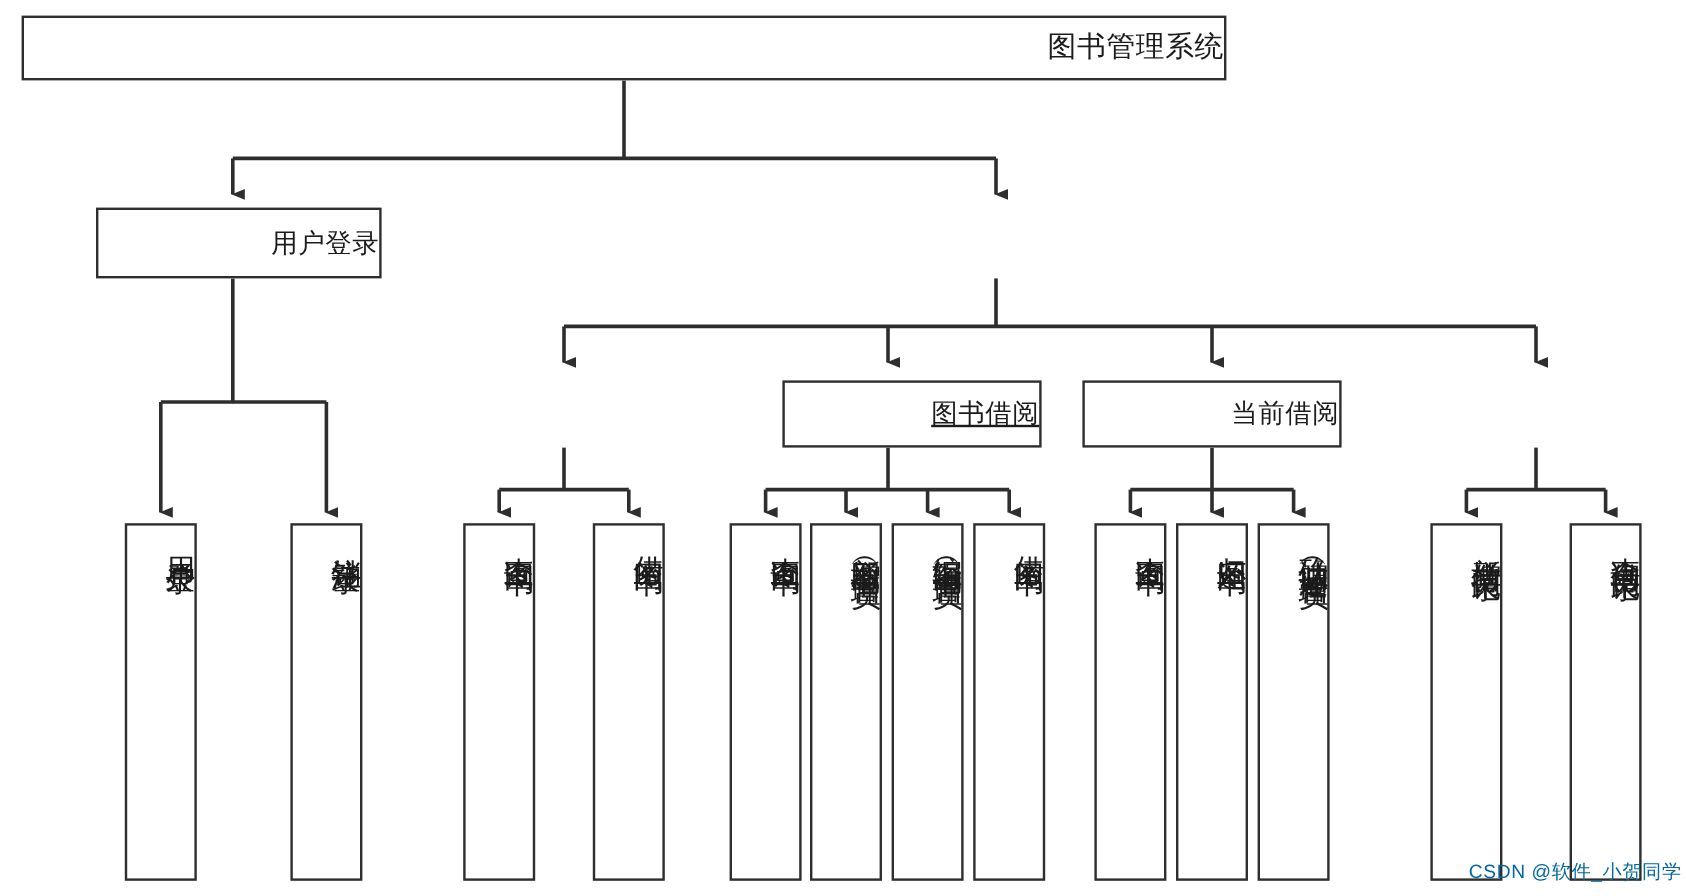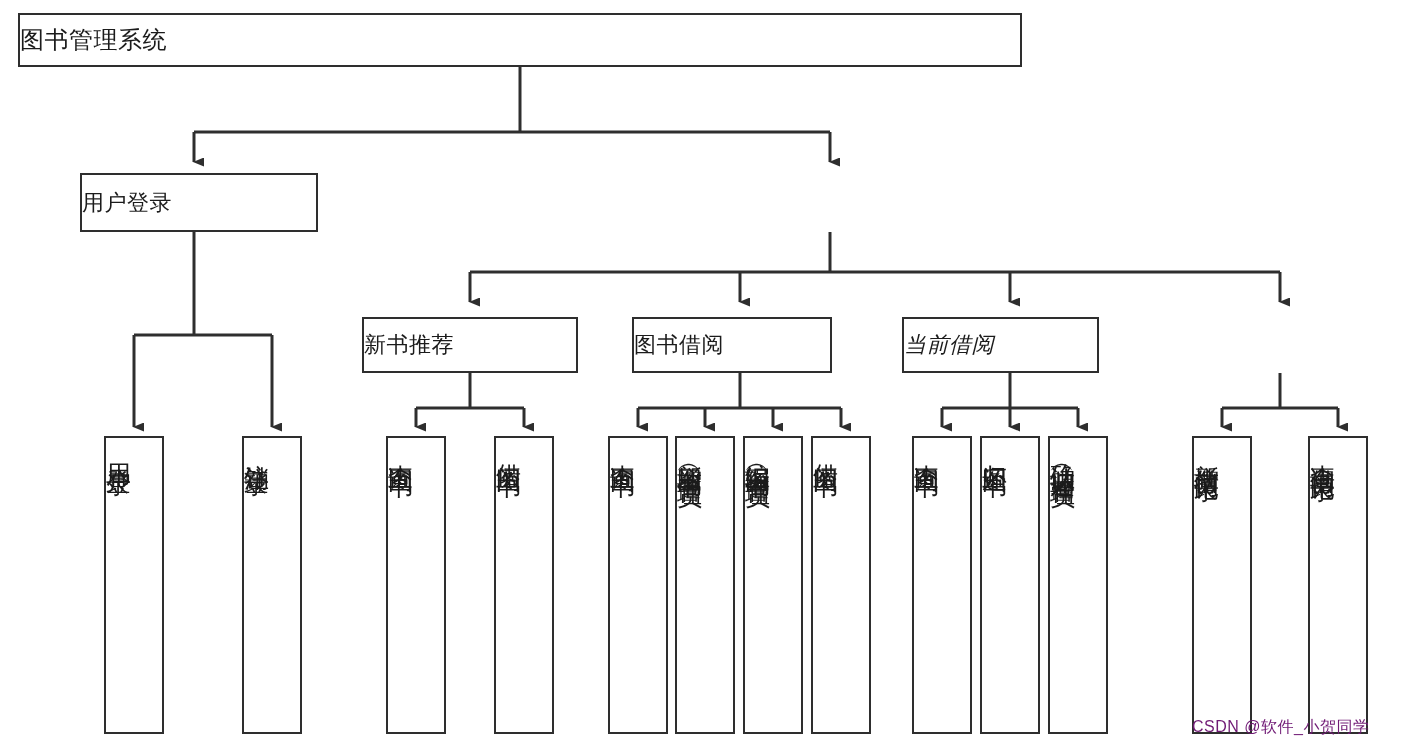--- a/index.html
+++ b/index.html
@@ -25,21 +25,21 @@
     height: 747px;
     pointer-events: none;
   }
   .node {
     position: absolute;
     box-sizing: border-box;
     background: #ffffff;
     border: 2px solid #2e2e2e;
     display: flex;
     align-items: center;
-    justify-content: flex-start;
+    justify-content: flex-end;
     color: #1b1b1b;
   }
   .node .label {
     display: block;
     text-align: center;
     line-height: 1.18;
     color: #1b1b1b;
   }
   .node.horiz .label {
     font-size: 22px;
@@ -56,23 +56,24 @@
     letter-spacing: 3px;
     line-height: 1;
     white-space: nowrap;
   }
   .node.root .label {
     font-size: 24px;
   }
   .watermark {
     position: absolute;
     font-size: 16px;
-    color: #701a75;
+    color: #0369a1;
     white-space: nowrap;
     letter-spacing: 0.5px;
+    margin-left: 32px;
   }
 </style>
 </head>
 <body>
 
 <div id="diagram-root">
 
   <svg class="connectors" viewBox="0 0 1405 747">
     <defs>
       <marker id="arrow" markerWidth="9" markerHeight="11" refX="4.5" refY="10" orient="auto" markerUnits="userSpaceOnUse">
@@ -124,27 +125,24 @@
   </svg>
 
   <div class="node horiz root" style="left:18px; top:13px; width:1004px; height:54px;">
     <span class="label">图书管理系统</span>
   </div>
 
   <div class="node horiz" style="left:80px; top:173px; width:238px; height:59px;">
     <span class="label">用户登录</span>
   </div>
 
-  <div class="node horiz" style="left:362px; top:317px; width:216px; height:56px;">
-    <span class="label">新书推荐</span>
-  </div>
-  <div class="node horiz" style="left:632px; top:317px; width:200px; height:56px;">
+  <div class="node horiz" style="left:652px; top:317px; width:216px; height:56px;text-decoration:underline;">
     <span class="label">图书借阅</span>
   </div>
-  <div class="node horiz" style="left:902px; top:317px; width:197px; height:56px;font-style:italic;">
+  <div class="node horiz" style="left:902px; top:317px; width:216px; height:56px;">
     <span class="label">当前借阅</span>
   </div>
 
   <div class="node vert" style="left:104px; top:436px; width:60px; height:298px;">
     <span class="label">用户登录</span>
   </div>
   <div class="node vert" style="left:242px; top:436px; width:60px; height:298px;">
     <span class="label">注销登录</span>
   </div>
 

